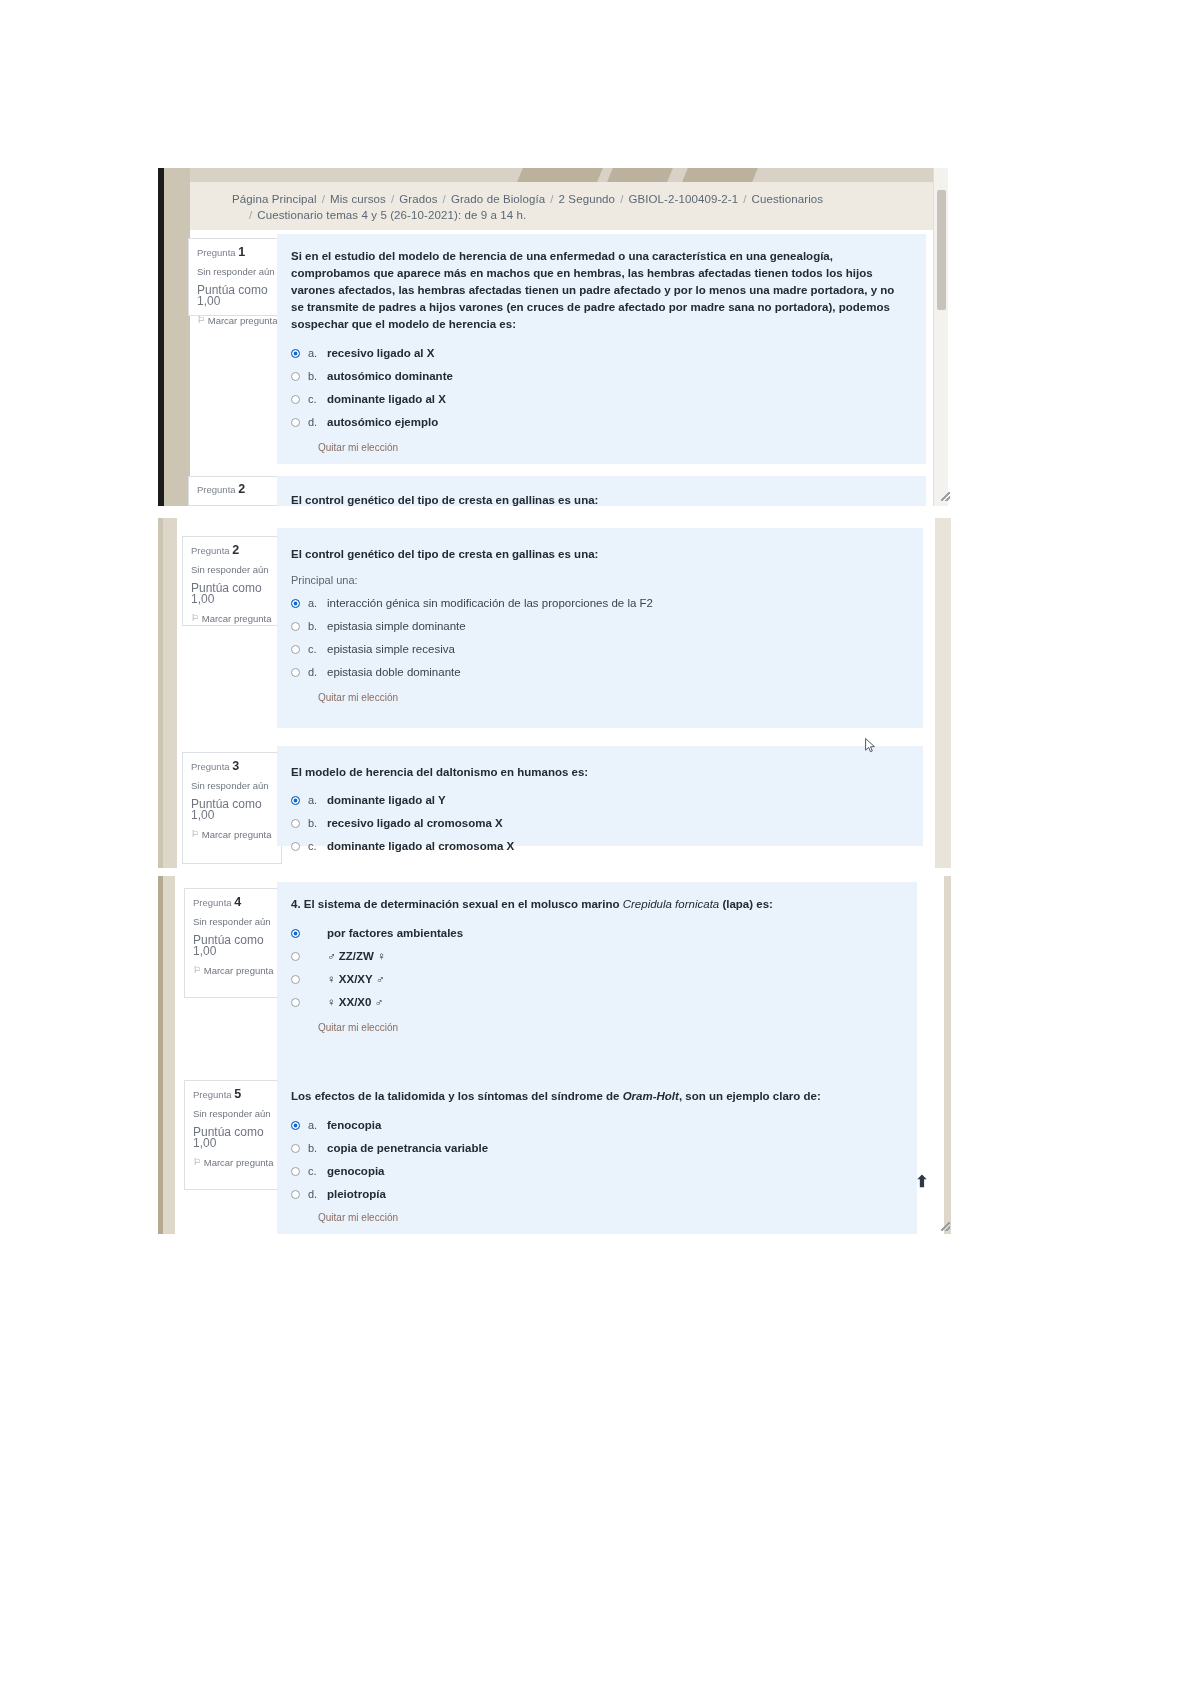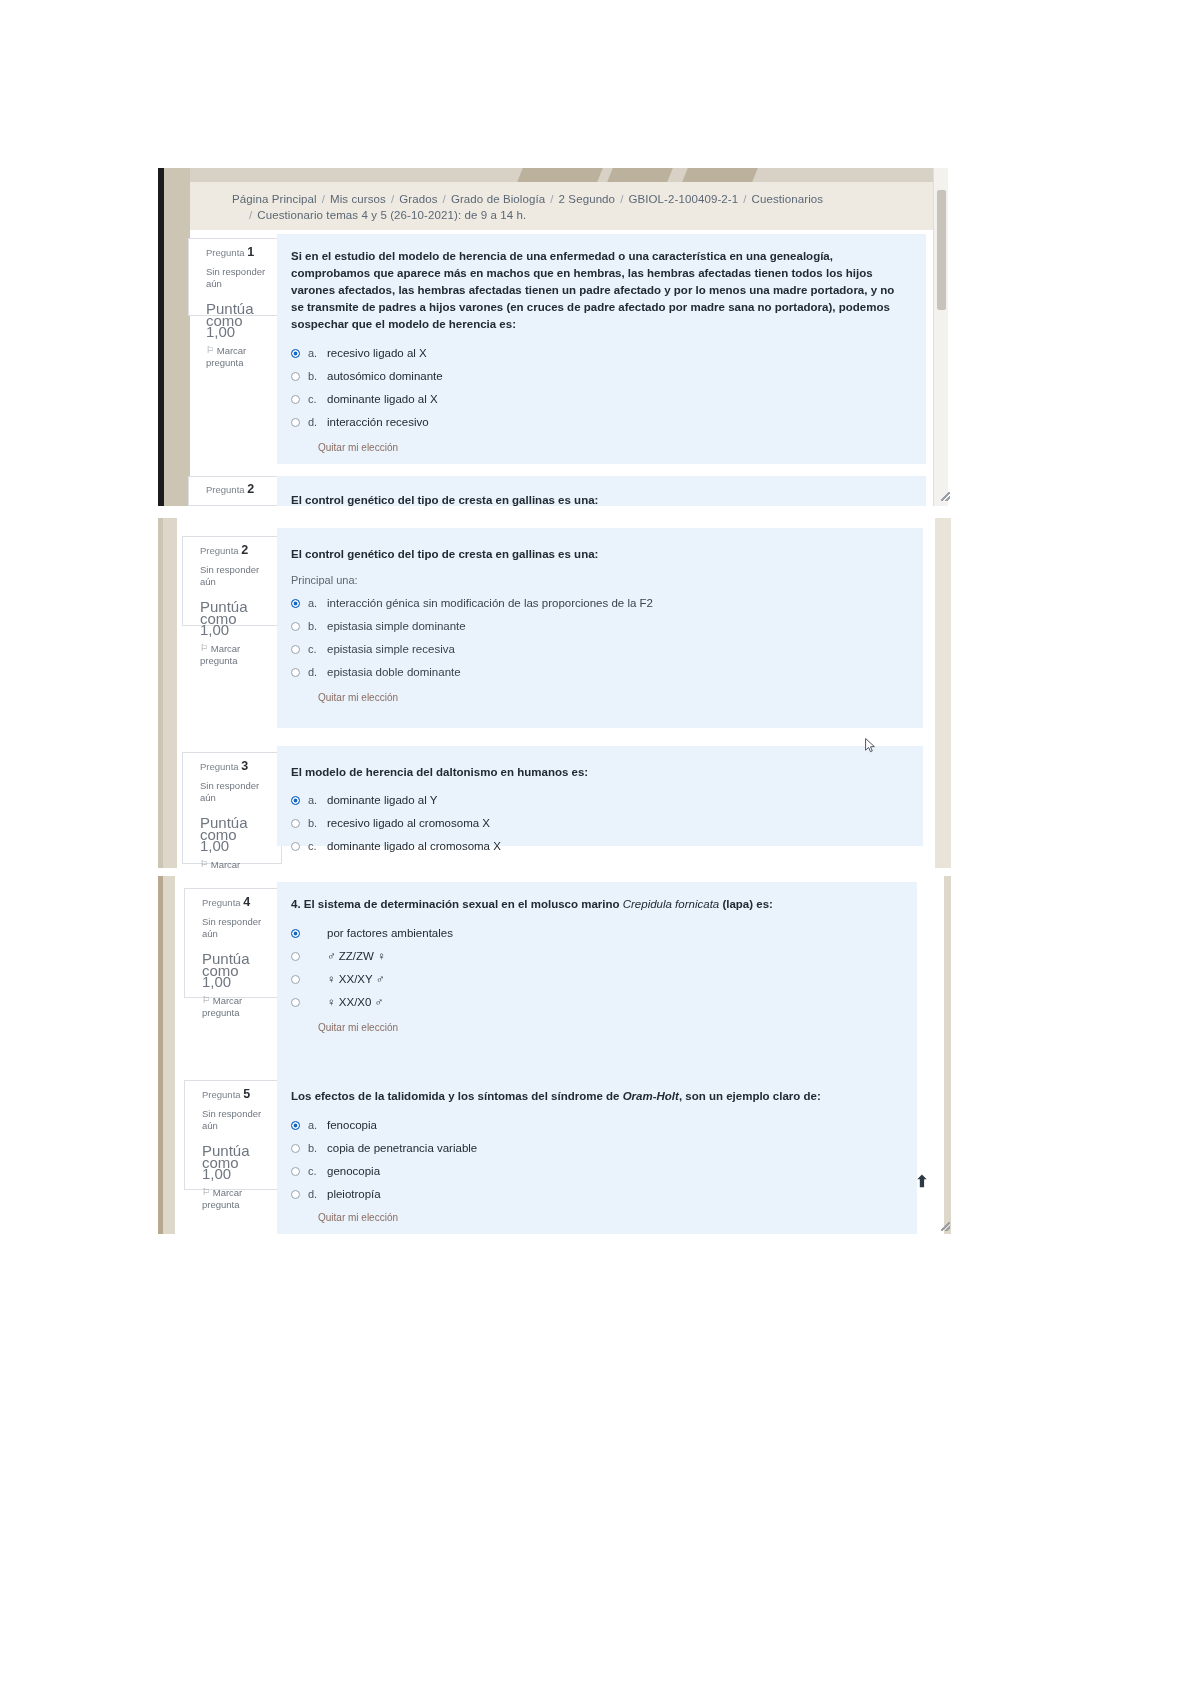--- a/index.html
+++ b/index.html
@@ -20,40 +20,40 @@
   .shot .gutter{position:absolute;top:0;bottom:0;background:#cdc5b4;}
 
   
   .topstrip{position:absolute;left:0;right:0;top:0;height:32px;background:#d8d2c6;overflow:hidden;}
   .topstrip .smear{position:absolute;height:100%;top:0;background:#b6ab94;opacity:.85;}
   .crumbbar{position:absolute;left:0;right:0;background:#eeeae2;}
   .crumbs{font-size:11.5px;color:#5a6472;line-height:16px;padding:9px 0 7px 42px;letter-spacing:.1px;}
   .crumbs .sep{color:#9aa2ad;padding:0 5px;}
   .crumbs .c{color:#5b6775;}
   .crumbs .row2{display:block;padding-left:12px;}
-  .qinfo{position:absolute;width:100px;background:#ffffff;border:1px solid #dcdfe3;box-sizing:border-box;padding:7px 7px 8px 17px;}
+  .qinfo{position:absolute;width:100px;background:#ffffff;border:1px solid #dcdfe3;box-sizing:border-box;padding:7px 7px 8px 8px;}
   .qinfo .l1{font-size:9.5px;color:#7b828c;line-height:13px;}
   .qinfo .l1 b{font-size:12.5px;color:#2b2f34;font-weight:700;}
   .qinfo .l2{font-size:9.5px;color:#6f7680;line-height:11.5px;margin-top:7px;}
-  .qinfo .l3{font-size:15px;color:#6f7680;line-height:11.5px;margin-top:14px;}
+  .qinfo .l3{font-size:12px;color:#6f7680;line-height:11.5px;margin-top:7px;}
   .qinfo .l4{font-size:9.5px;color:#6f7680;line-height:11.5px;margin-top:7px;}
   .flagico{display:inline-block;color:#7b828c;font-size:9px;transform:translateY(-1px);}
 
   .qbody{position:absolute;background:#eaf3fb;box-sizing:border-box;}
   .qtext{font-size:11.5px;font-weight:700;color:#222a33;line-height:17px;padding:0;}
   .qtext em{font-style:italic;font-weight:400;}
   .qtext .bi{font-style:italic;font-weight:700;}
   .selecc{font-size:11px;color:#5e6670;margin:11px 0 3px 0;}
 
   .opt{display:flex;align-items:flex-start;margin-top:11px;}
   .radio{width:9px;height:9px;border-radius:50%;border:1px solid #9aa3ad;background:#fff;box-sizing:border-box;margin-top:2px;flex:0 0 auto;}
   .radio.on{border:1px solid #1668c6;background:#1668c6;box-shadow:inset 0 0 0 1.6px #ffffff;}
   .olet{width:19px;flex:0 0 auto;font-size:11px;color:#4b535d;margin-left:8px;}
   .olabel{font-size:11.5px;color:#222a33;}
-  .olabel.b{font-weight:400;}
+  .olabel.b{font-weight:700;}
   .olabel.n{font-weight:400;color:#3b434c;}
   .quitar{font-size:10px;color:#8a6d62;margin-top:14px;padding-left:27px;}
 
   
   .cursor{position:absolute;width:11px;height:15px;}
   .cursor svg{display:block;}
 
   
   .totop{position:absolute;width:20px;height:20px;color:#2d3a46;font-size:16px;line-height:20px;text-align:center;font-weight:700;}
   .resize{position:absolute;width:9px;height:9px;}
@@ -106,21 +106,21 @@
             <span class="olabel b">autosómico dominante</span>
           </div>
         <div class="opt">
             <span class="radio"></span>
             <span class="olet">c.</span>
             <span class="olabel b">dominante ligado al X</span>
           </div>
         <div class="opt">
             <span class="radio"></span>
             <span class="olet">d.</span>
-            <span class="olabel b">interacción recesivo</span>
+            <span class="olabel b">autosómico ejemplo</span>
           </div>
       </div>
       <div class="quitar">Quitar mi elección</div>
     </div>
 
     <div class="qinfo" style="left:30px;top:308px;height:30px;padding-top:6px;">
       <div class="l1"><span>Pregunta</span> <b>2</b></div>
     </div>
     <div class="qbody" style="left:119px;right:22px;top:308px;height:30px;padding:16px 18px 0 14px;">
       <div class="qtext">El control genético del tipo de cresta en gallinas es una:</div>

